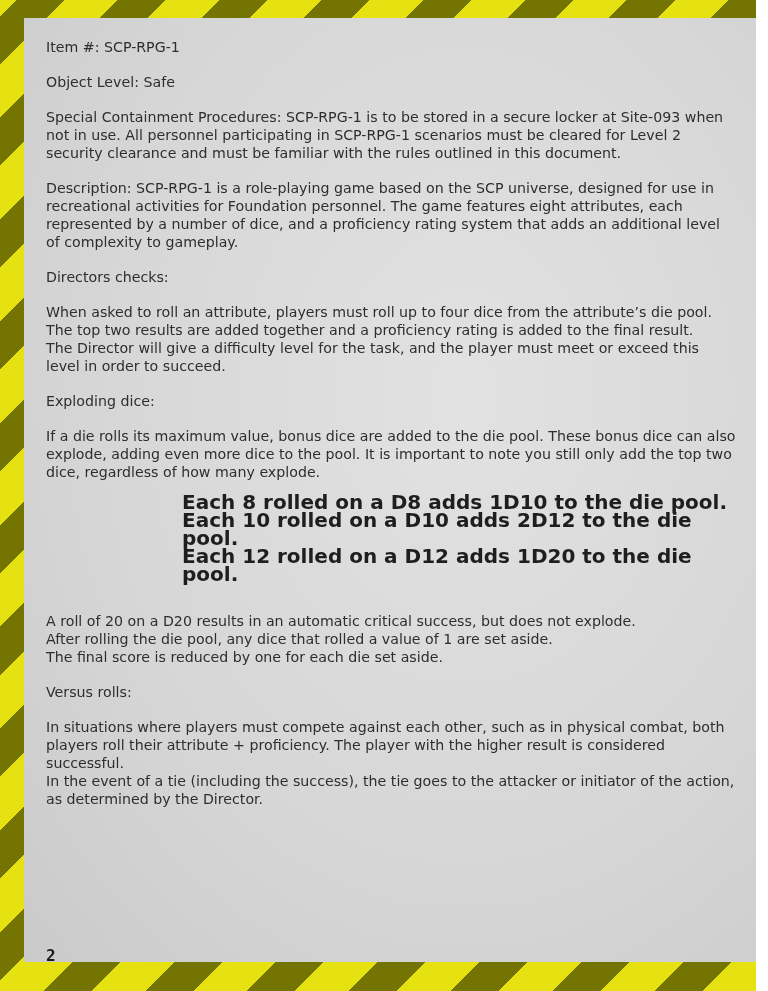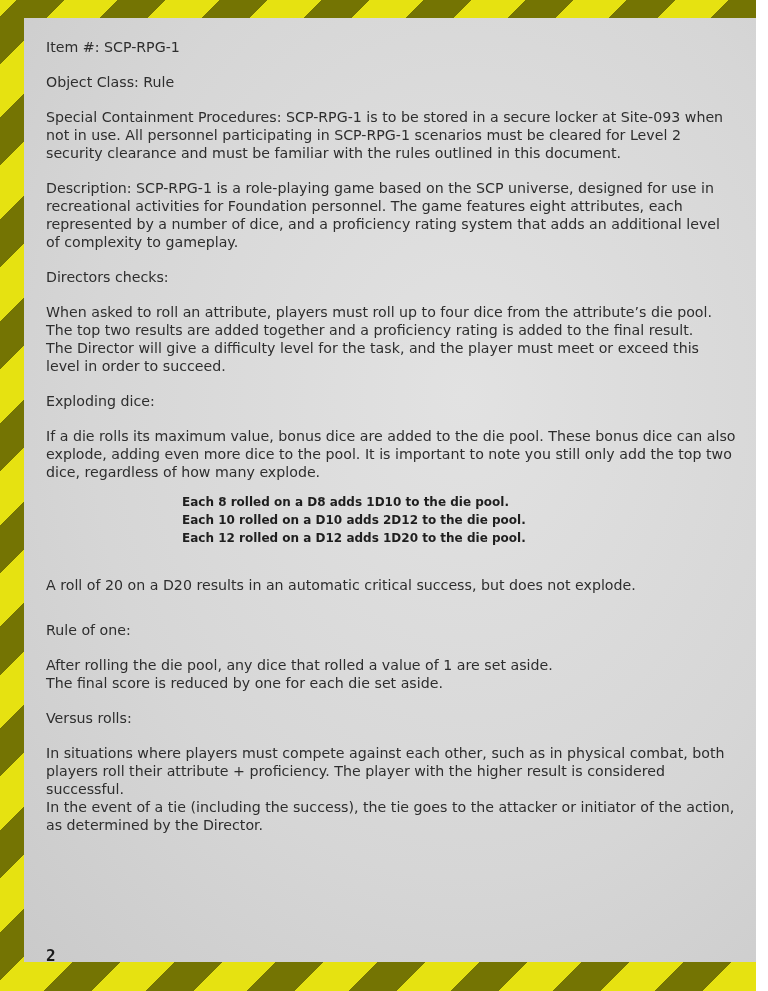--- a/index.html
+++ b/index.html
@@ -19,40 +19,40 @@
       background: radial-gradient(ellipse at 60% 40%, #e2e2e2 0%, #d6d6d6 60%, #cacaca 100%);
       z-index: 1;
     }
     .content {
       position: absolute; left: 22px; top: 20px; width: 690px;
       font-family: "DejaVu Sans", sans-serif;
       font-size: 14.2px; line-height: 18px; color: #2e2e2e;
     }
     .content p { margin: 0 0 17px 0; }
     .content p.tight { margin-bottom: 0; }
-    .content .sp9 { margin-bottom: 27px; }
+    .content .sp9 { margin-bottom: 0; }
     .dice-rules {
       margin: 12px 0 29px 136px;
-      font-weight: bold; color: #1e1e1e; font-size: 12px; line-height: 18px;
+      font-weight: bold; color: #1e1e1e; font-size: 20px; line-height: 18px;
     }
     .dice-rules .u { }
     .page-number {
       position: absolute; left: 22px; top: 928px;
       font-family: "DejaVu Sans Mono", monospace; font-weight: bold;
       font-size: 16px; color: #1a1a1a; letter-spacing: 1px;
     }
   </style>
 </head>
 <body>
 
 <div class="page">
   <div class="panel">
     <div class="content">
       <p>Item #: SCP-RPG-1</p>
-      <p>Object Class: Rule</p>
+      <p>Object Level: Safe</p>
       <p>Special Containment Procedures: SCP-RPG-1 is to be stored in a secure locker at Site-093 when not in use. All personnel participating in SCP-RPG-1 scenarios must be cleared for Level 2 security clearance and must be familiar with the rules outlined in this document.</p>
       <p>Description: SCP-RPG-1 is a role-playing game based on the SCP universe, designed for use in recreational activities for Foundation personnel. The game features eight attributes, each represented by a number of dice, and a proficiency rating system that adds an additional level of complexity to gameplay.</p>
 
       <p>Directors checks:</p>
       <p class="tight">When asked to roll an attribute, players must roll up to four dice from the attribute’s die pool. The top two results are added together and a proficiency rating is added to the final result.</p>
       <p>The Director will give a difficulty level for the task, and the player must meet or exceed this level in order to succeed.</p>
 
       <p>Exploding dice:</p>
       <p class="tight">If a die rolls its maximum value, bonus dice are added to the die pool. These bonus dice can also explode, adding even more dice to the pool.  It is important to note you still only add the top two dice, regardless of how many explode.</p>
 
@@ -63,21 +63,20 @@
         <div>
           <span>Each 10 rolled on a D10 adds </span><span class="u">2D12</span><span> to the die pool.</span>
         </div>
         <div>
           <span>Each 12 rolled on a D12 adds </span><span>1D20</span><span> to the die pool.</span>
         </div>
       </div>
 
       <p class="sp9">A roll of 20 on a D20 results in an automatic critical success, but does not explode.</p>
 
-      <p>Rule of one:</p>
       <p class="tight">After rolling the die pool, any dice that rolled a value of 1 are set aside.</p>
       <p>The final score is reduced by one for each die set aside.</p>
 
       <p>Versus rolls:</p>
       <p class="tight">In situations where players must compete against each other, such as in physical combat, both players roll their attribute + proficiency. The player with the higher result is considered successful.</p>
       <p class="tight">In the event of a tie (including the success), the tie goes to the attacker or initiator of the action, as determined by the Director.</p>
     </div>
     <div class="page-number">2</div>
   </div>
 </div>

